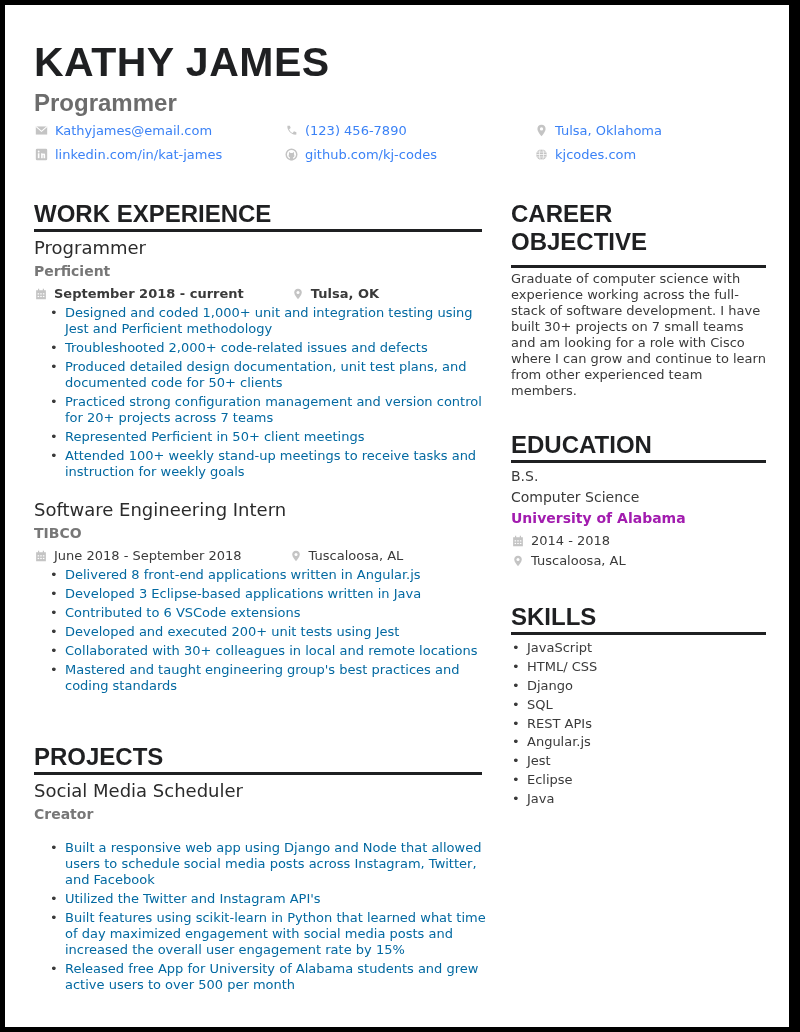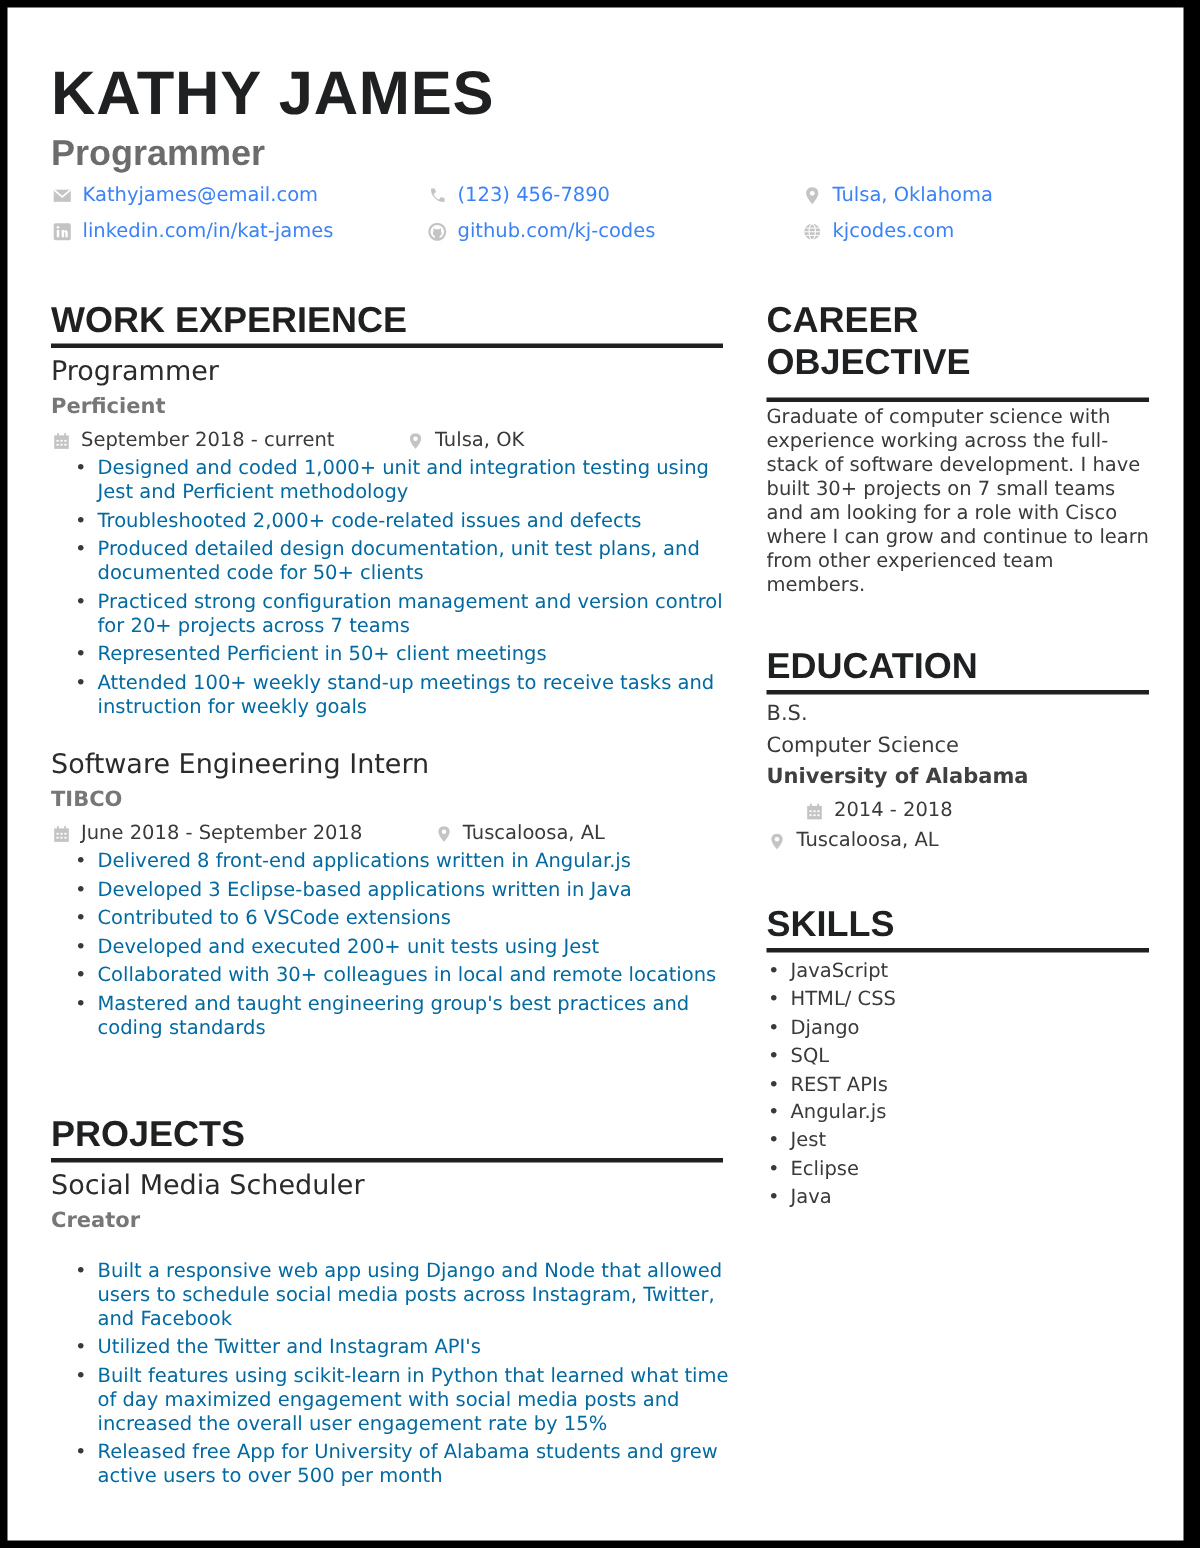--- a/index.html
+++ b/index.html
@@ -34,21 +34,21 @@
   .meta { position: absolute; font-size: 13px; color: #3a3a3a; display: flex; align-items: center; white-space: nowrap; }
   .meta .ic { width: 12px; height: 12px; margin-right: 7px; display: inline-block; }
   .meta .loc { margin-left: 48px; display: flex; align-items: center; }
 
   ul.bullets { position: absolute; list-style: none; font-size: 13px; color: #0369a1; line-height: 16px; }
   ul.bullets li { position: relative; padding-left: 31px; margin-bottom: 3px; }
   ul.bullets li::before { content: "•"; position: absolute; left: 16px; top: 0; color: #3a3a3a; }
 
   .para { position: absolute; font-size: 13px; color: #3a3a3a; line-height: 16px; }
   .edu-line { position: absolute; font-size: 14px; color: #3a3a3a; white-space: nowrap; }
-  .edu-school { position: absolute; font-size: 14px; font-weight: 700; color: #404040; white-space: nowrap; }
+  .edu-school { position: absolute; font-size: 14px; font-weight: 700; color: #a21caf; white-space: nowrap; }
 
   ul.skills { position: absolute; list-style: none; font-size: 13px; color: #3a3a3a; line-height: 16px; }
   ul.skills li { position: relative; padding-left: 15px; margin-bottom: 2.9px; }
   ul.skills li::before { content: "•"; position: absolute; left: 0; top: 0; }
 </style>
 </head>
 <body>
 
 <div class="page">
 
@@ -113,21 +113,21 @@
         </svg>
     </span>
     <span>kjcodes.com</span>
   </div>
 
   <div class="sec-h" style="left:29px; top:195px;">WORK EXPERIENCE</div>
   <div class="rule" style="left:29px; top:224px; width:448px;"></div>
 
   <div class="job-title" style="left:29px; top:232px;">Programmer</div>
   <div class="company" style="left:29px; top:258px;">Perficient</div>
-  <div class="meta" style="left:30px; top:281px;">
+  <div class="meta" style="left:30px; top:281px;font-weight:bold;">
     <span class="ic">
       <svg viewBox="0 0 16 16">
           <rect x="1.5" y="3" width="13" height="12" fill="#c4c4c4"></rect>
           <rect x="4" y="1" width="1.6" height="3.5" fill="#c4c4c4"></rect>
           <rect x="10.4" y="1" width="1.6" height="3.5" fill="#c4c4c4"></rect>
           <g fill="#fff">
             <rect x="3.5" y="7" width="2" height="1.6"></rect>
             <rect x="7" y="7" width="2" height="1.6"></rect>
             <rect x="10.5" y="7" width="2" height="1.6"></rect>
             <rect x="3.5" y="10.5" width="2" height="1.6"></rect>
@@ -210,21 +210,21 @@
     <div>OBJECTIVE</div>
   </div>
   <div class="rule" style="left:506px; top:260px; width:255px;"></div>
   <div class="para" style="left:506px; top:266px; width:260px;">Graduate of computer science with experience working across the full-stack of software development. I have built 30+ projects on 7 small teams and am looking for a role with Cisco where I can grow and continue to learn from other experienced team members.</div>
 
   <div class="sec-h" style="left:506px; top:426px;">EDUCATION</div>
   <div class="rule" style="left:506px; top:455px; width:255px;"></div>
   <div class="edu-line" style="left:506px; top:463px;">B.S.</div>
   <div class="edu-line" style="left:506px; top:484px;">Computer Science</div>
   <div class="edu-school" style="left:506px; top:505px;">University of Alabama</div>
-  <div class="meta" style="left:532px; top:528px;justify-content:space-between;">
+  <div class="meta" style="left:507px; top:528px;justify-content:space-between;">
     <span class="ic">
       <svg viewBox="0 0 16 16">
           <rect x="1.5" y="3" width="13" height="12" fill="#c4c4c4"></rect>
           <rect x="4" y="1" width="1.6" height="3.5" fill="#c4c4c4"></rect>
           <rect x="10.4" y="1" width="1.6" height="3.5" fill="#c4c4c4"></rect>
           <g fill="#fff">
             <rect x="3.5" y="7" width="2" height="1.6"></rect>
             <rect x="7" y="7" width="2" height="1.6"></rect>
             <rect x="10.5" y="7" width="2" height="1.6"></rect>
             <rect x="3.5" y="10.5" width="2" height="1.6"></rect>

